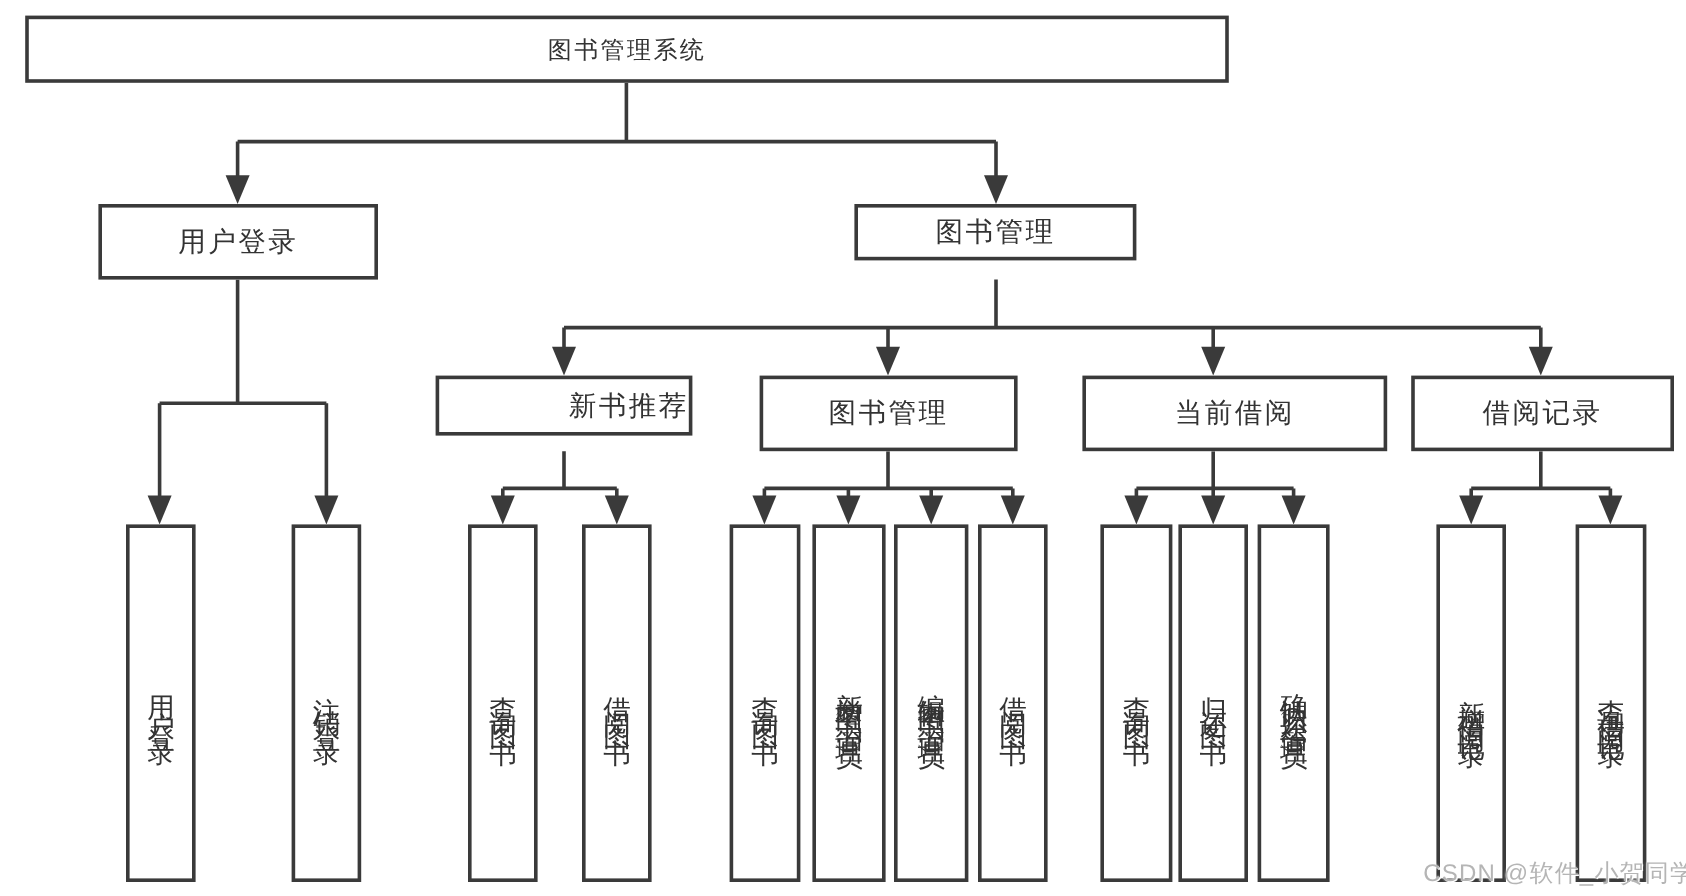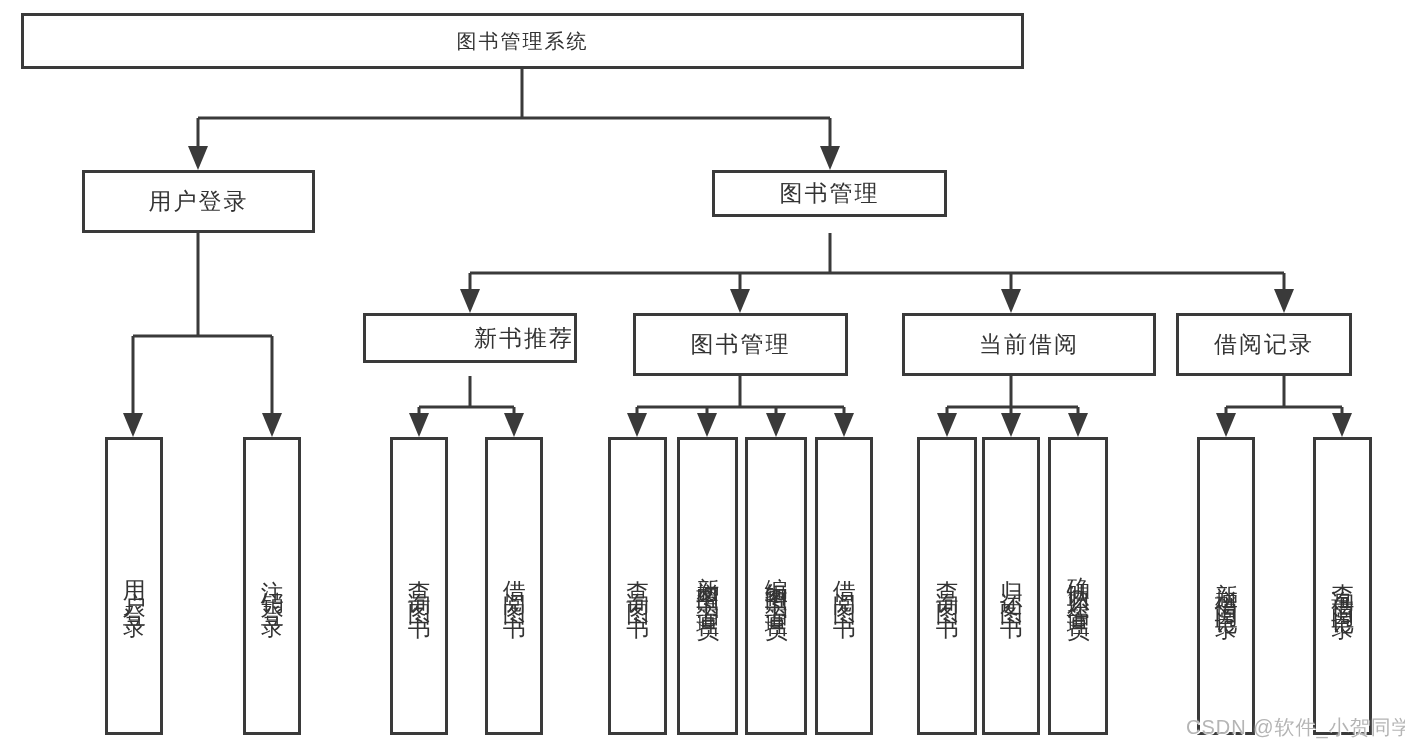--- a/index.html
+++ b/index.html
@@ -115,21 +115,21 @@
 
   <div class="node h-node" style="left:363px; top:313px; width:214px; height:50px;justify-content:flex-end;">
     <span class="lbl">新书推荐</span>
   </div>
   <div class="node h-node" style="left:633px; top:313px; width:215px; height:63px;">
     <span class="lbl">图书管理</span>
   </div>
   <div class="node h-node" style="left:902px; top:313px; width:254px; height:63px;">
     <span class="lbl">当前借阅</span>
   </div>
-  <div class="node h-node" style="left:1176px; top:313px; width:176px; height:63px;">
+  <div class="node h-node" style="left:1176px; top:313px; width:219px; height:63px;">
     <span class="lbl">借阅记录</span>
   </div>
 
   <div class="node v-node" style="left:105px; top:437px; width:58px; height:298px;">
     <span class="lbl">用户登录</span>
   </div>
   <div class="node v-node" style="left:243px; top:437px; width:58px; height:298px;">
     <span class="lbl">注销登录</span>
   </div>
 

